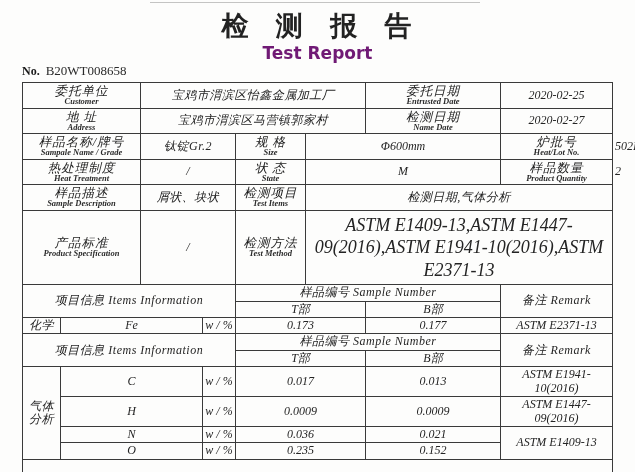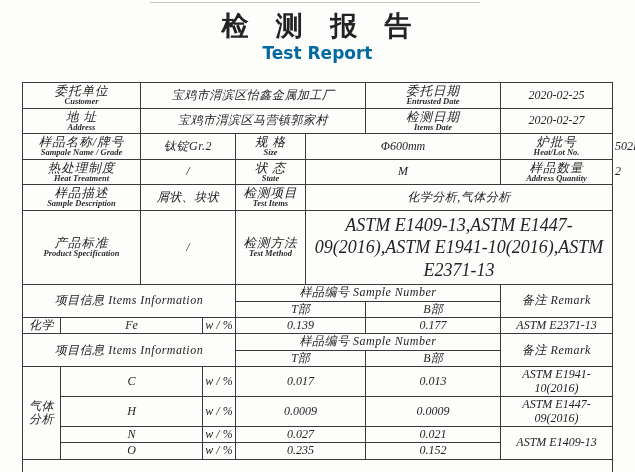--- a/index.html
+++ b/index.html
@@ -42,21 +42,21 @@
     color: #222;
   }
   .title-en {
     position: absolute;
     left: 0; top: 43px;
     width: 635px;
     text-align: center;
     font-family: "DejaVu Sans", sans-serif;
     font-size: 17px;
     font-weight: bold;
-    color: #0369a1;
+    color: #701a75;
   }
   .report-no {
     position: absolute;
     left: 22px; top: 63px;
     font-size: 13px;
     white-space: nowrap;
   }
   .report-no .lbl {
     font-weight: bold;
     font-size: 12px;
@@ -136,20 +136,23 @@
 </head>
 <body>
 
 <div class="page">
 
   <div class="scan-top-line"></div>
 
   <div class="title-cn">检 测 报 告</div>
   <div class="title-en">Test Report</div>
 
+  <div class="report-no">
+    <span class="lbl">No.</span><span class="val">B20WT008658</span>
+  </div>
 
   <table class="doc">
     <colgroup>
       <col style="width:38px">
       <col style="width:80px">
       <col style="width:62px">
       <col style="width:33px">
       <col style="width:70px">
       <col style="width:60px">
       <col style="width:135px">
@@ -171,21 +174,21 @@
     </tr>
 
     <tr>
       <td colspan="2">
         <span class="lbl-cn">地  址</span>
         <span class="lbl-en">Address</span>
       </td>
       <td colspan="4" class="val val-cn">宝鸡市渭滨区马营镇郭家村</td>
       <td>
         <span class="lbl-cn">检测日期</span>
-        <span class="lbl-en">Items Date</span>
+        <span class="lbl-en">Name Date</span>
       </td>
       <td class="val">2020-02-27</td>
     </tr>
 
     <tr>
       <td colspan="2">
         <span class="lbl-cn">样品名称/牌号</span>
         <span class="lbl-en">Sampale Name / Grade</span>
       </td>
       <td colspan="2" class="val val-cn">钛锭Gr.2</td>
@@ -207,36 +210,36 @@
         <span class="lbl-en">Heat Treatment</span>
       </td>
       <td colspan="2" class="val">/</td>
       <td>
         <span class="lbl-cn">状 态</span>
         <span class="lbl-en">State</span>
       </td>
       <td colspan="2" class="val">M</td>
       <td>
         <span class="lbl-cn">样品数量</span>
-        <span class="lbl-en">Address Quantity</span>
+        <span class="lbl-en">Product Quantity</span>
       </td>
     <td class="val">2</td>
         </tr>
 
     <tr>
       <td colspan="2">
         <span class="lbl-cn">样品描述</span>
         <span class="lbl-en">Sample Description</span>
       </td>
       <td colspan="2" class="val val-cn">屑状、块状</td>
       <td>
         <span class="lbl-cn">检测项目</span>
         <span class="lbl-en">Test Items</span>
       </td>
-      <td colspan="3" class="val val-cn">化学分析,气体分析</td>
+      <td colspan="3" class="val val-cn">检测日期,气体分析</td>
     </tr>
 
     <tr>
       <td colspan="2">
         <span class="lbl-cn">产品标准</span>
         <span class="lbl-en">Product Specification</span>
       </td>
       <td colspan="2" class="val">/</td>
       <td>
         <span class="lbl-cn">检测方法</span>
@@ -254,21 +257,21 @@
     </tr>
     <tr>
       <td colspan="2" class="val">T部</td>
       <td class="val">B部</td>
     </tr>
 
     <tr>
       <td class="vert-label">化学</td>
       <td colspan="2" class="val">Fe</td>
       <td class="val-sm">w / %</td>
-      <td colspan="2" class="val">0.139</td>
+      <td colspan="2" class="val">0.173</td>
       <td class="val">0.177</td>
       <td class="remark-txt">ASTM E2371-13</td>
     </tr>
 
     <tr>
       <td colspan="4" rowspan="2" class="hdr-mix">项目信息  Items Information</td>
       <td colspan="3" class="hdr-mix">样品编号  Sample Number</td>
       <td rowspan="2" class="hdr-mix">备注 Remark</td>
     </tr>
     <tr>
@@ -292,21 +295,21 @@
       <td colspan="2" class="val">H</td>
       <td class="val-sm">w / %</td>
       <td colspan="2" class="val">0.0009</td>
       <td class="val">0.0009</td>
       <td class="remark-txt">ASTM E1447-09(2016)</td>
     </tr>
 
     <tr>
       <td colspan="2" class="val">N</td>
       <td class="val-sm">w / %</td>
-      <td colspan="2" class="val">0.027</td>
+      <td colspan="2" class="val">0.036</td>
       <td class="val">0.021</td>
       <td rowspan="2" class="remark-txt">ASTM E1409-13</td>
     </tr>
 
     <tr>
       <td colspan="2" class="val">O</td>
       <td class="val-sm">w / %</td>
       <td colspan="2" class="val">0.235</td>
       <td class="val">0.152</td>
     </tr>

